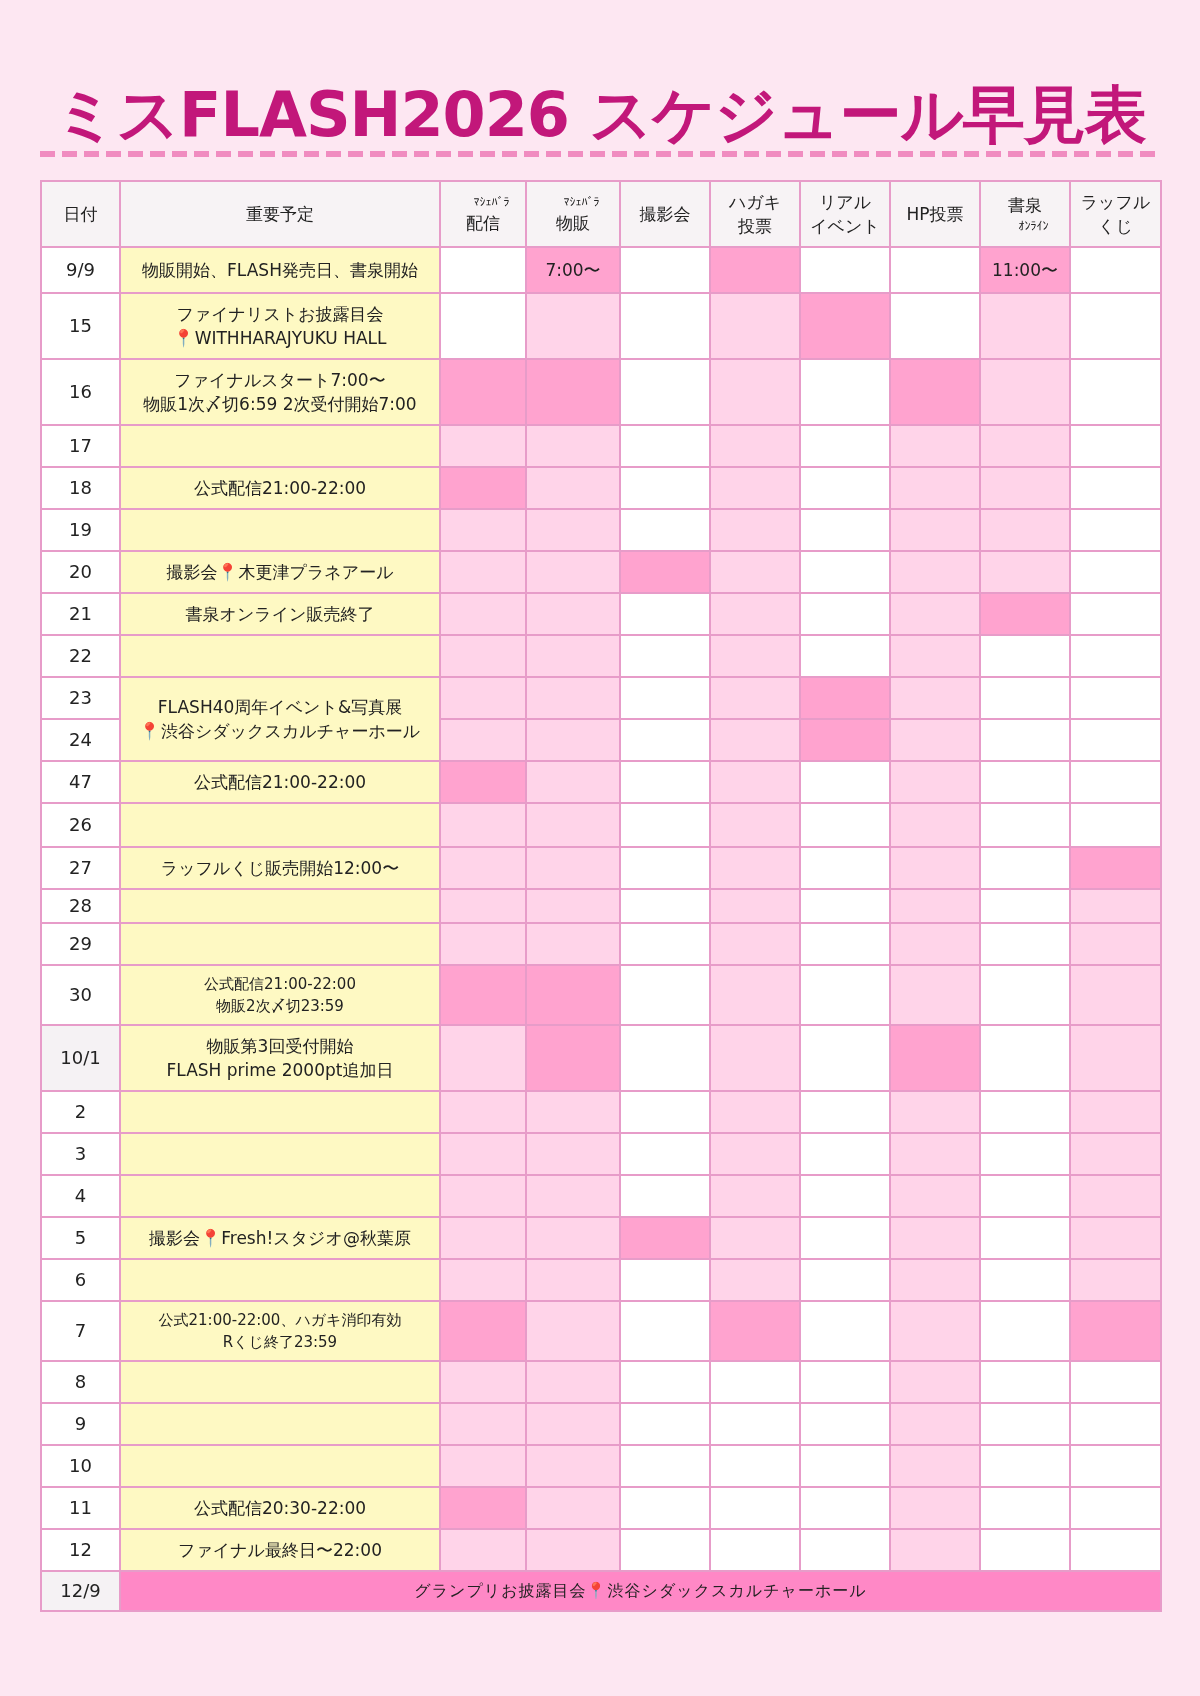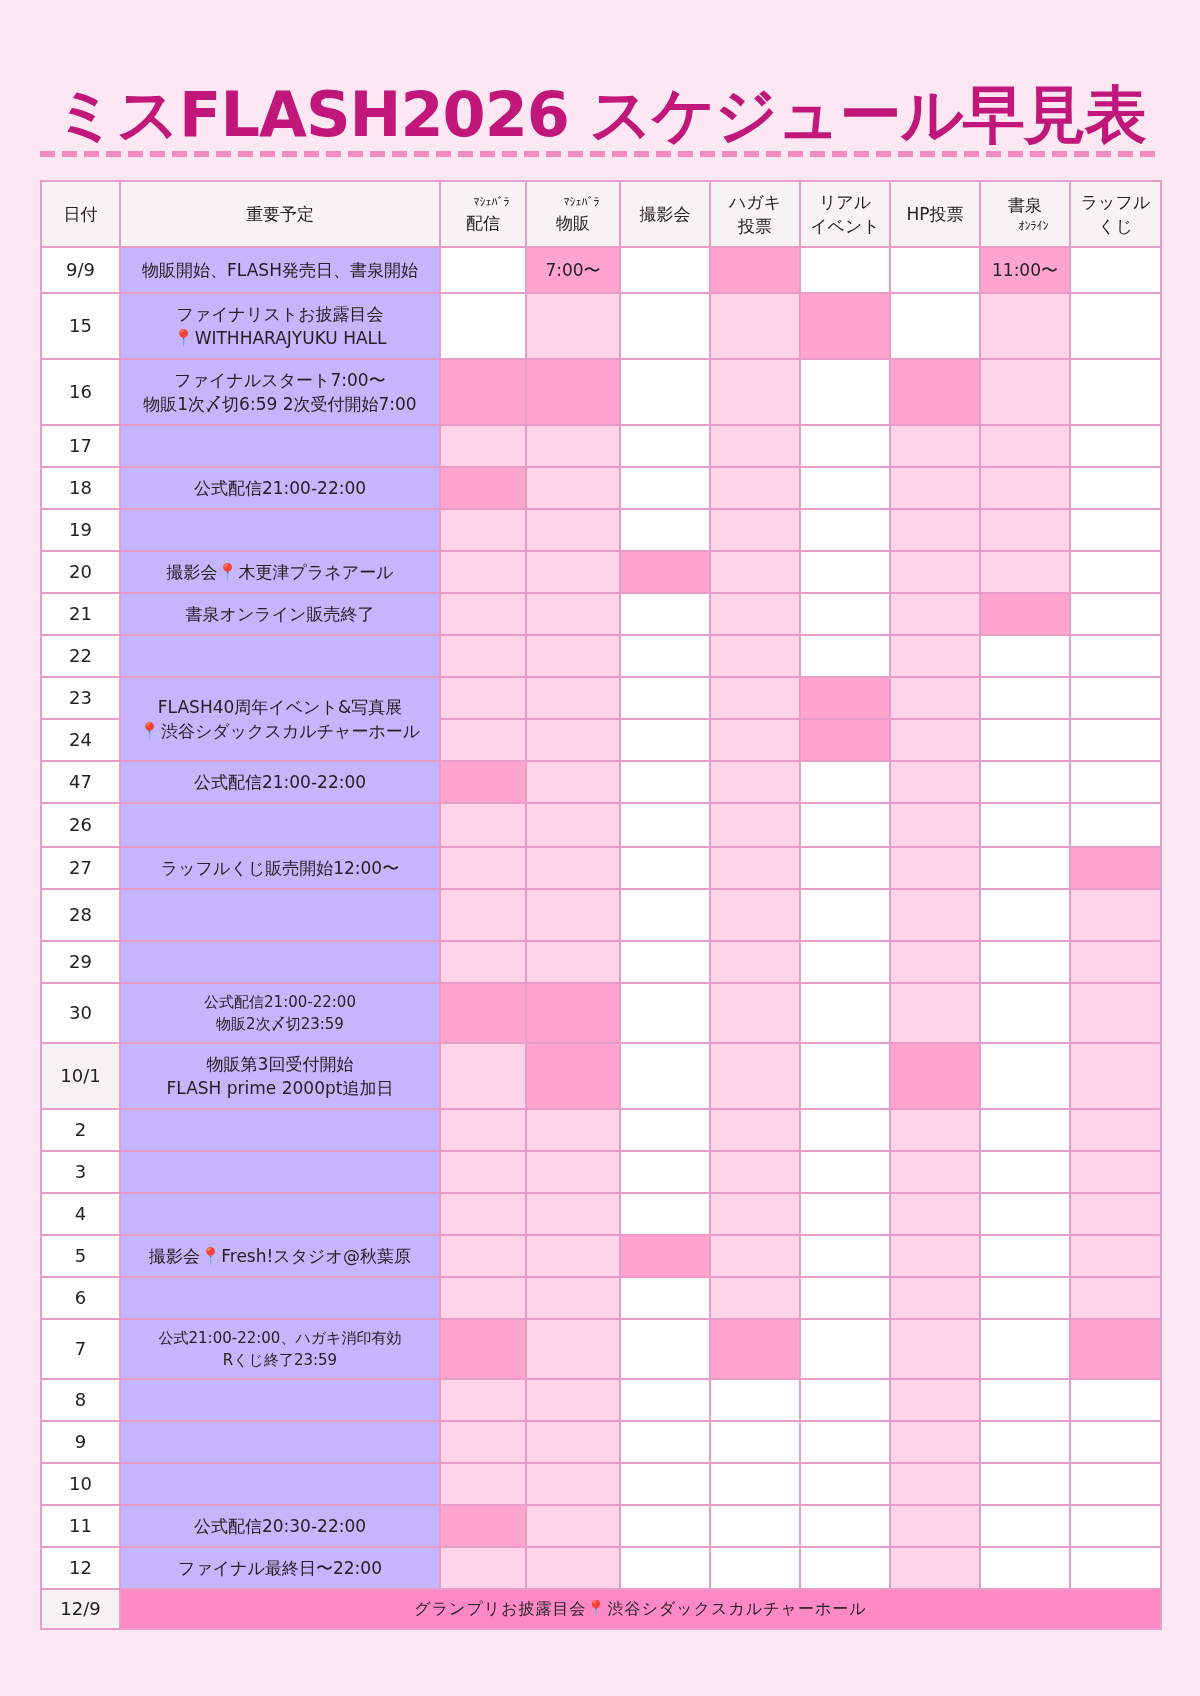--- a/index.html
+++ b/index.html
@@ -34,21 +34,21 @@
     border: 2px solid #e79cc9;
     text-align: center; vertical-align: middle;
     padding: 0; font-weight: normal;
     line-height: 24px;
   }
   th { background: #f7f3f5; font-size: 17px; }
   th .small { font-size: 12px; display: block; line-height: 18px; padding-left: 17px; }
   th .big { display: block; line-height: 24px; }
   td.date { background: #fff; font-size: 18px; }
   td.date.gray { background: #f5f2f4; }
-  td.ev { background: #c4b5fd; font-size: 17px; }
+  td.ev { background: #fef9c3; font-size: 17px; }
   td.ev.sm { font-size: 15px; line-height: 22px; }
   .c0 { background: #ffffff; }
   .c1 { background: #ffd4e9; }
   .c2 { background: #ffa3cf; }
   td.banner { background: #ff88c6; font-size: 16px; letter-spacing: 1px; }
 </style>
 </head>
 <body>
 
 <div class="title">ミスFLASH2026 スケジュール早見表</div>
@@ -289,21 +289,21 @@
         </td>
         <td class="c1"></td>
         <td class="c1"></td>
         <td class="c0"></td>
         <td class="c1"></td>
         <td class="c0"></td>
         <td class="c1"></td>
         <td class="c0"></td>
         <td class="c2"></td>
       </tr>
-      <tr style="height: 52px; margin-top: 8px;">
+      <tr style="height: 34px; margin-top: 8px;">
         <td class="date">28</td>
         <td class="ev">
           <div></div>
         </td>
         <td class="c1"></td>
         <td class="c1"></td>
         <td class="c0"></td>
         <td class="c1"></td>
         <td class="c0"></td>
         <td class="c1"></td>

